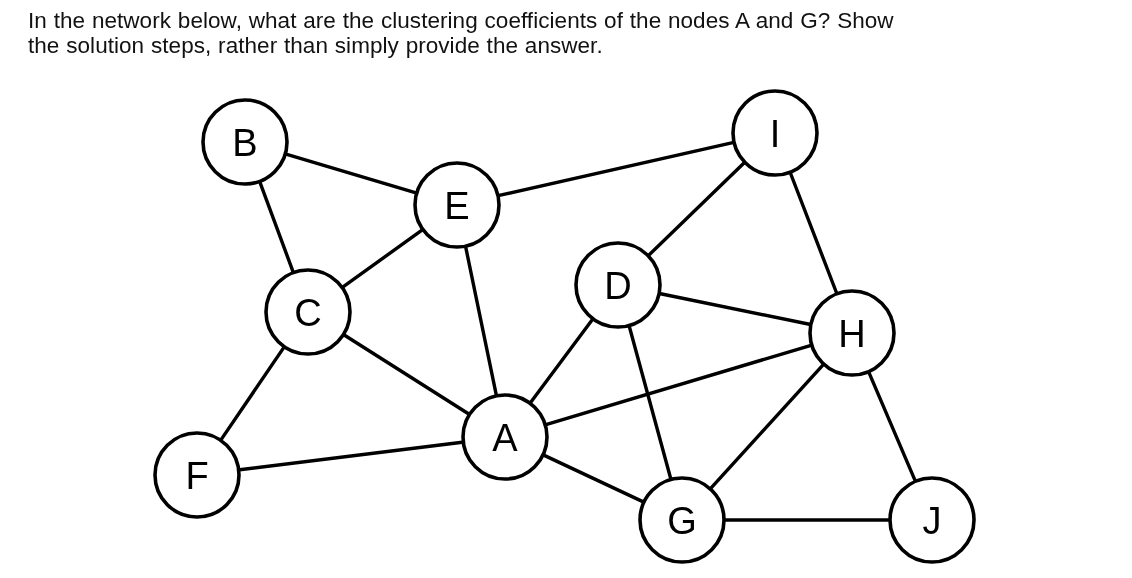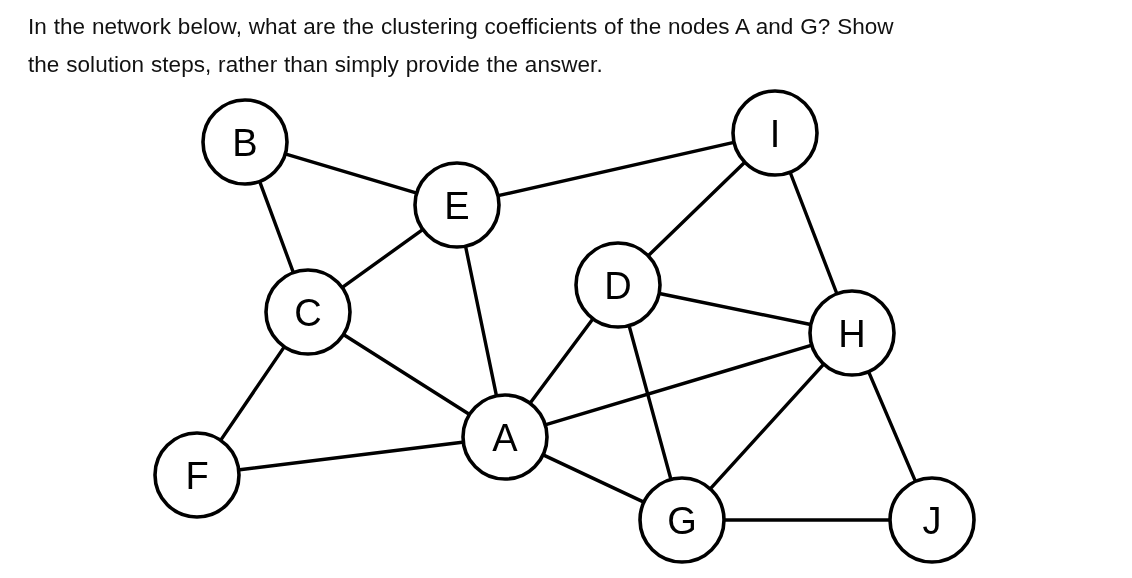--- a/index.html
+++ b/index.html
@@ -15,21 +15,21 @@
     overflow: hidden;
     font-family: "Liberation Sans", sans-serif;
     color: #000000;
   }
   #question-block {
     position: absolute;
     left: 28px;
     top: 8px;
     width: 1078px;
     font-size: 22.5px;
-    line-height: 38px;
+    line-height: 25px;
     letter-spacing: 0.05px;
     color: #111111;
     white-space: pre-wrap;
     word-spacing: 0.5px;
   }
   #graph-wrap {
     position: absolute;
     left: 0;
     top: 82px;
     width: 1132px;

